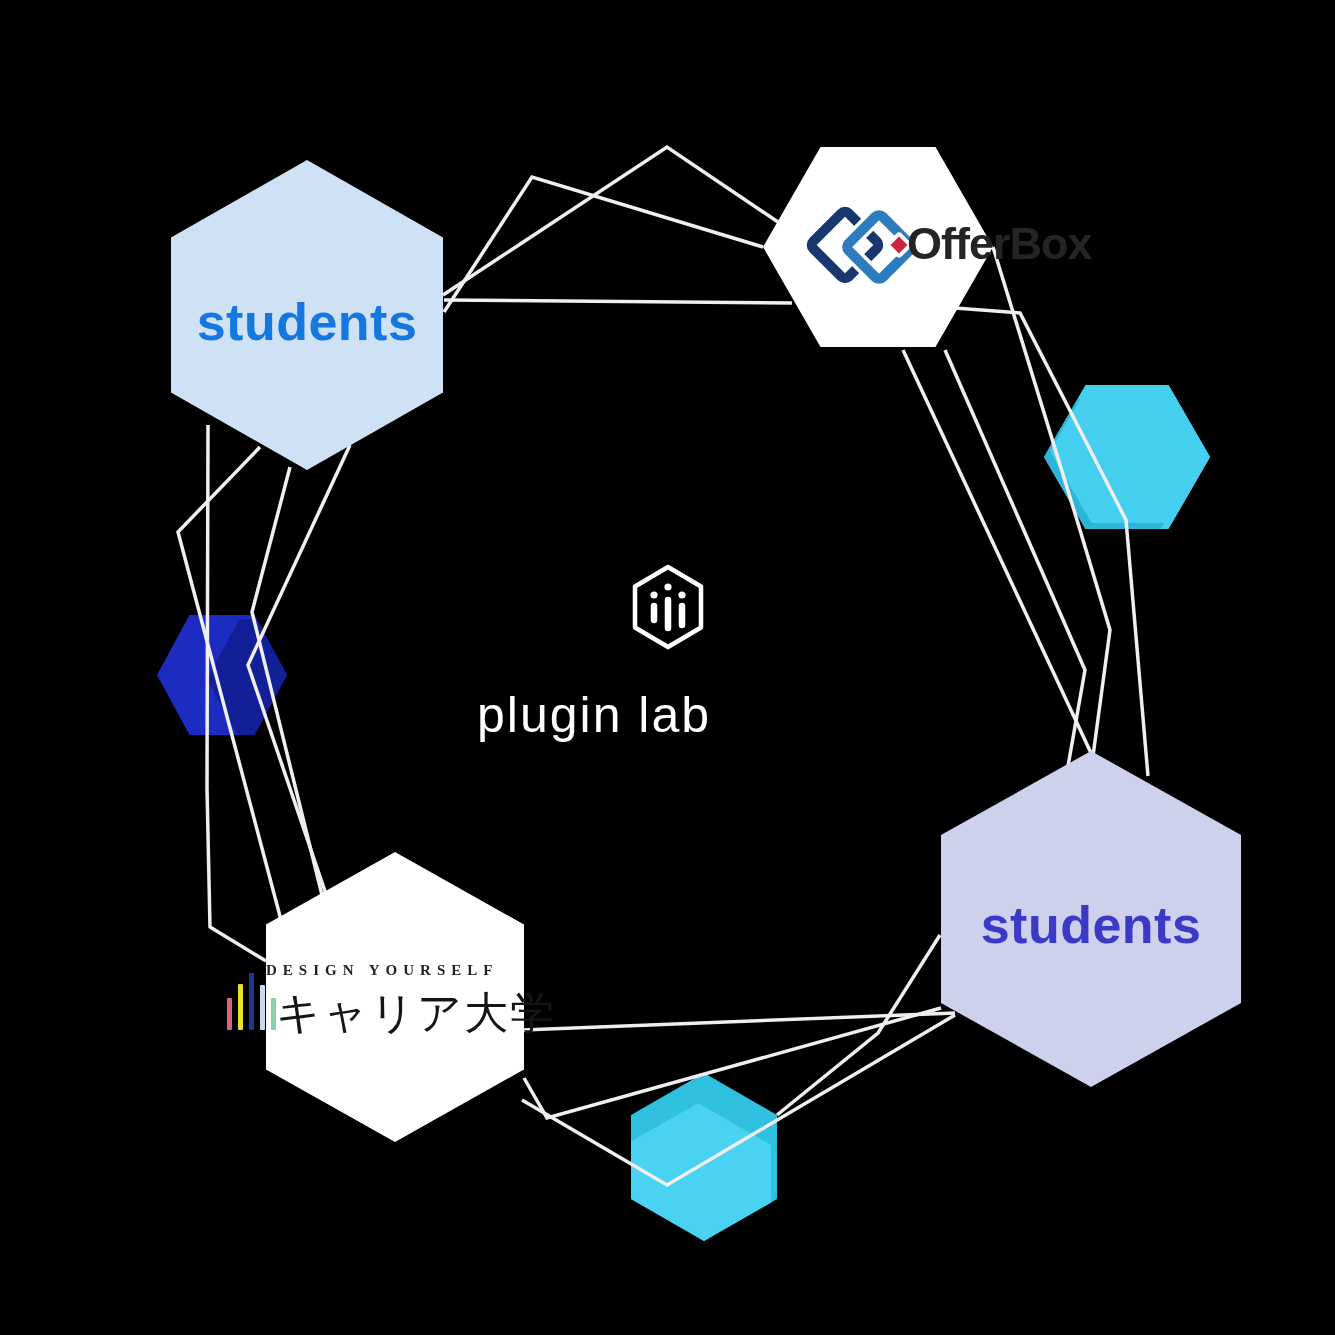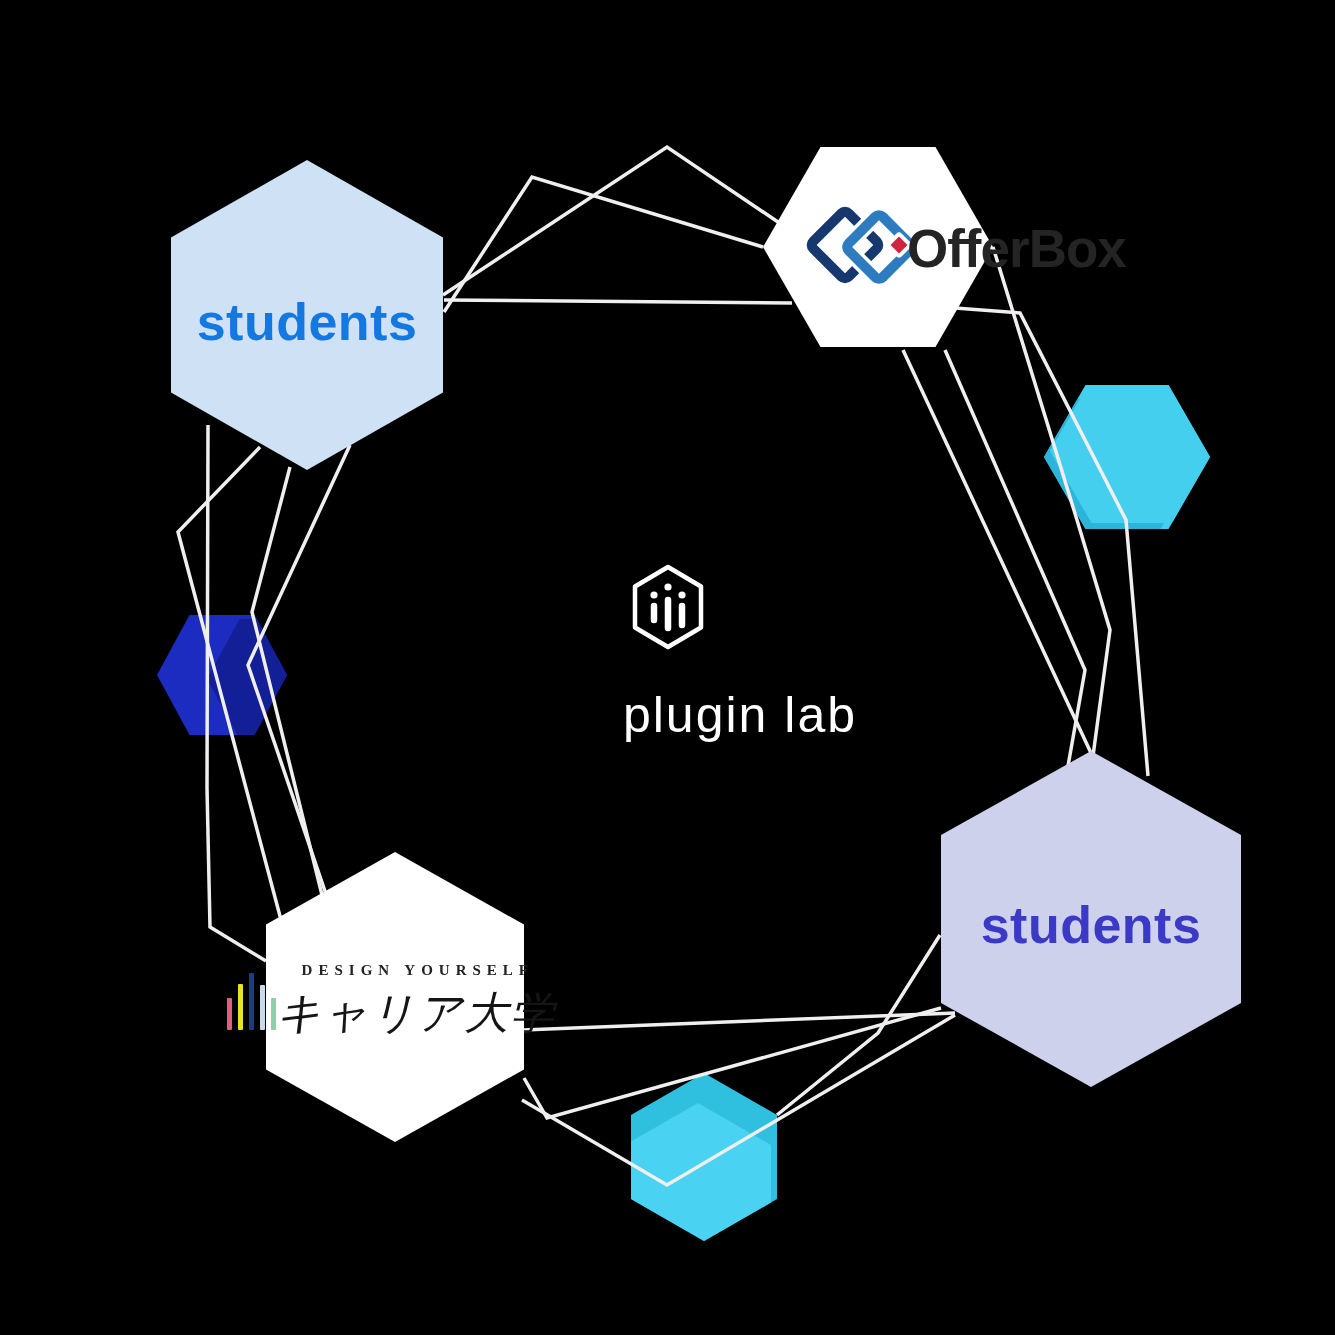--- a/index.html
+++ b/index.html
@@ -12,34 +12,34 @@
   .hex.pointy .shade{clip-path:polygon(50% 0,100% 25%,100% 75%,50% 100%,0 75%,0 25%);}
   .hex.flat .shade{clip-path:polygon(25% 0,75% 0,100% 50%,75% 100%,25% 100%,0 50%);}
   #network{position:absolute;left:0;top:0;z-index:2;}
   .layer-accent{z-index:1;}
   .layer-node{z-index:3;}
   .layer-logo{z-index:4;}
   .node-label{position:absolute;left:0;right:0;text-align:center;font-weight:bold;
               font-size:52px;letter-spacing:.5px;}
   
   #offerbox-content{position:absolute;left:795px;top:185px;z-index:4;width:340px;height:124px;}
-  #offerbox-text{position:absolute;left:112px;top:33px;font-size:53px;font-weight:bold;
+  #offerbox-text{position:absolute;left:112px;top:33px;font-size:45px;font-weight:bold;
                  letter-spacing:-1px;white-space:nowrap;text-align:right;}
   
-  #career-content{position:absolute;left:266px;top:852px;width:258px;height:290px;z-index:4;text-align:right;}
+  #career-content{position:absolute;left:266px;top:852px;width:258px;height:290px;z-index:4;text-align:left;}
   #career-tagline{position:absolute;left:0;right:-10px;top:110px;
                   font-family:"Liberation Serif", serif;font-size:15px;font-weight:bold;
                   letter-spacing:6px;}
   #career-title{position:absolute;left:10px;right:-20px;top:132px;font-size:44px;font-weight:500;
-                letter-spacing:2px;white-space:nowrap;font-style:italic;}
+                letter-spacing:2px;white-space:nowrap;}
   #career-bars{position:absolute;left:227px;top:968px;height:62px;display:flex;
                align-items:flex-end;gap:6px;z-index:5;}
   #career-bars div{width:5px;border-radius:1px;}
   
-  #brand-word{position:absolute;left:477px;top:686px;width:380px;text-align:right;
+  #brand-word{position:absolute;left:477px;top:686px;width:380px;text-align:left;
               font-size:50px;letter-spacing:2px;font-weight:400;z-index:4;}
 </style>
 </head>
 <body>
 
 <div id="stage">
 
   <div class="hex flat layer-accent" id="hex-cyan-right" style="left: 1044px; top: 385px; width: 166px; height: 144px; background: rgb(69, 207, 238);">
     <div class="shade" style="transform: translate(-16px, 14px); background: rgb(44, 180, 218);"></div>
     <div class="shade" style="transform: translate(6px, -6px); background: rgb(69, 207, 238);"></div>

